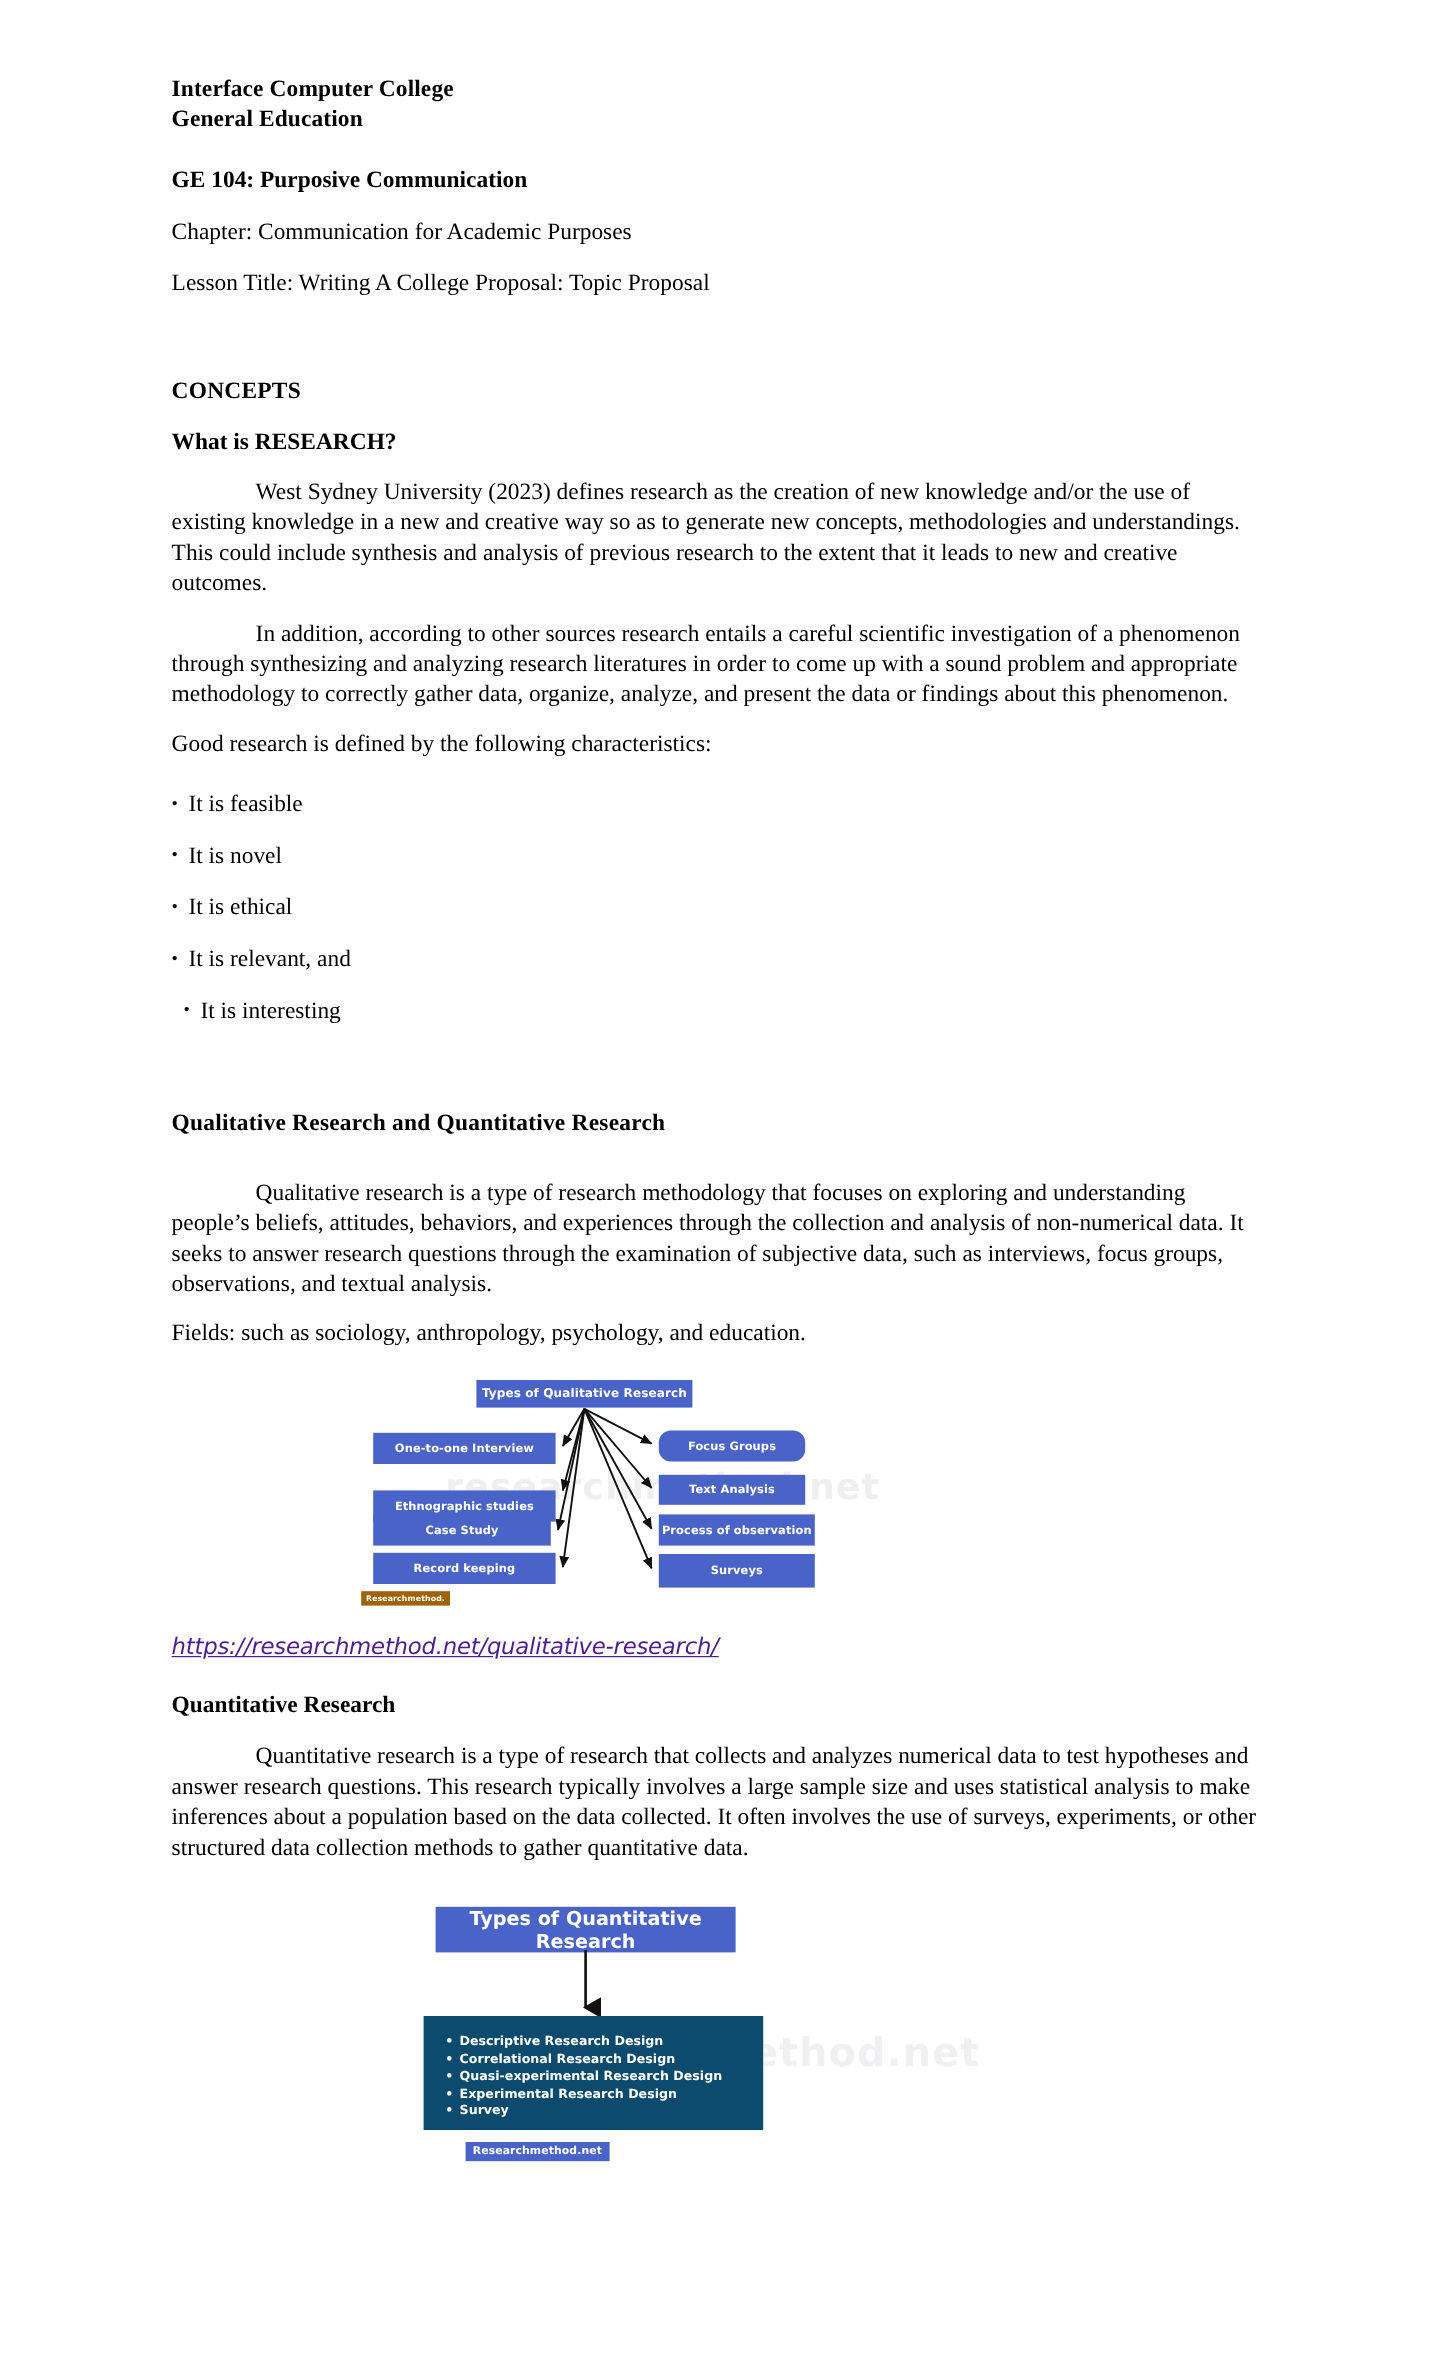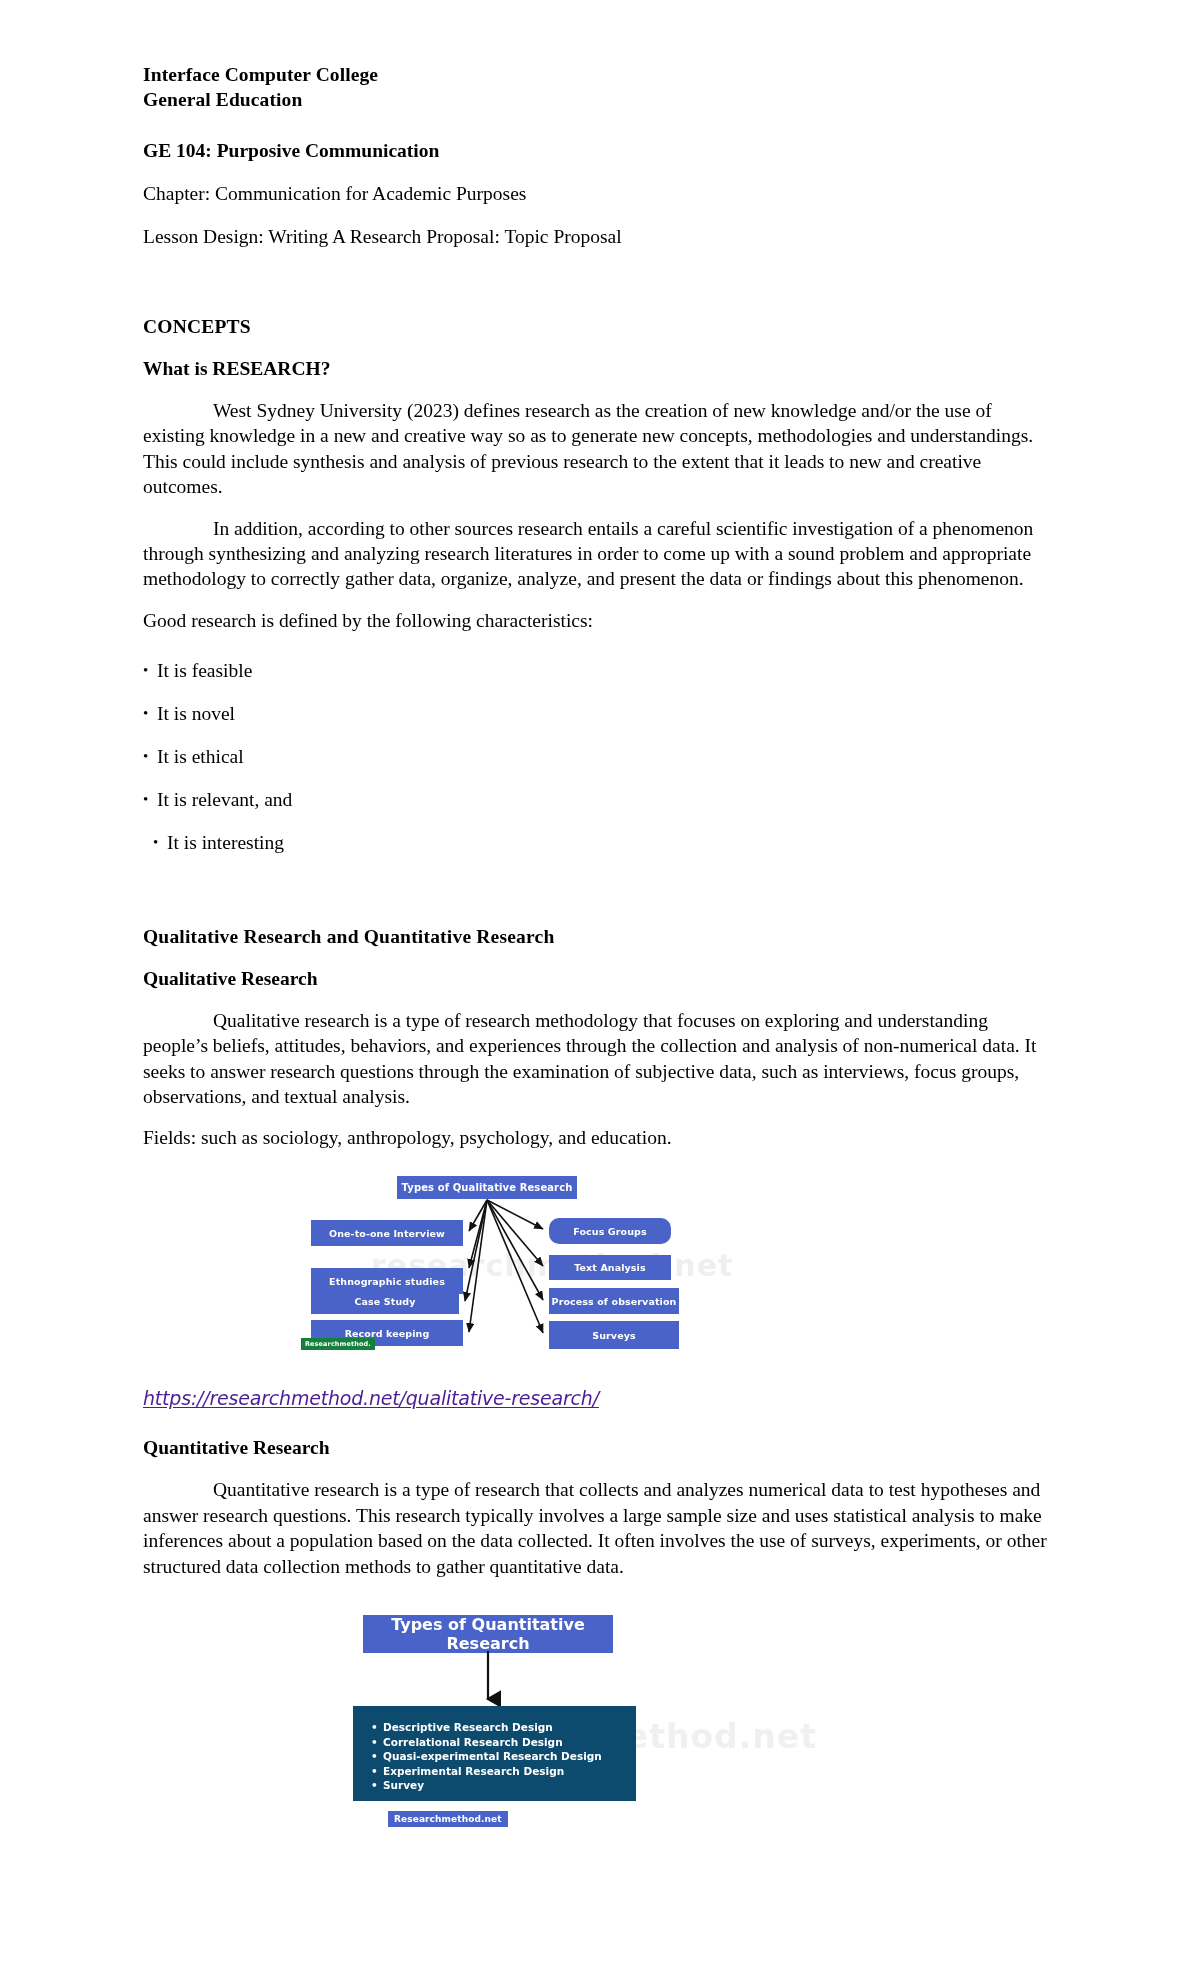--- a/index.html
+++ b/index.html
@@ -161,22 +161,22 @@
   .qbox.l2 { left: 10px;  top: 92px;  width: 152px; height: 26px; }
   .qbox.l3 { left: 10px;  top: 112px; width: 148px; height: 26px; }
   .qbox.l4 { left: 10px;  top: 144px; width: 152px; height: 26px; }
   .qbox.r1 { left: 248px; top: 42px;  width: 122px; height: 26px; border-radius: 10px; }
   .qbox.r2 { left: 248px; top: 79px;  width: 122px; height: 25px; }
   .qbox.r3 { left: 248px; top: 112px; width: 130px; height: 26px; }
   .qbox.r4 { left: 248px; top: 145px; width: 130px; height: 28px; }
   .qual-logo {
     position: absolute;
     left: 0px;
-    top: 162px;
-    background: #15803d;
+    top: 176px;
+    background: #a16207;
     color: #ffffff;
     font-family: "DejaVu Sans", sans-serif;
     font-weight: bold;
     font-size: 6.5px;
     padding: 2px 4px;
     letter-spacing: 0.1px;
   }
   .qual-arrows {
     position: absolute;
     left: 0; top: 0;
@@ -291,21 +291,21 @@
     <div class="blk-gap-md"></div>
 
     <div class="course-title">GE 104: Purposive Communication</div>
 
     <div class="blk-gap-sm"></div>
 
     <div class="meta-line">Chapter: Communication for Academic Purposes</div>
 
     <div class="blk-gap-sm"></div>
 
-    <div class="meta-line">Lesson Design: Writing A Research Proposal: Topic Proposal</div>
+    <div class="meta-line">Lesson Title: Writing A College Proposal: Topic Proposal</div>
 
     <div class="blk-gap-xl"></div>
 
     
     <div class="section-head">CONCEPTS</div>
 
     <div class="blk-gap-sm"></div>
 
     <div class="sub-head">What is RESEARCH?</div>
 
@@ -331,21 +331,20 @@
       <li class="extra-indent">It is interesting</li>
     </ul>
 
     <div class="blk-gap-lg"></div>
 
     
     <div class="section-head">Qualitative Research and Quantitative Research</div>
 
     <div class="blk-gap-sm"></div>
 
-    <div class="sub-head">Qualitative Research</div>
 
     <div class="blk-gap-sm"></div>
 
     <p class="body indent">Qualitative research is a type of research methodology that focuses on exploring and understanding people’s beliefs, attitudes, behaviors, and experiences through the collection and analysis of non-numerical data. It seeks to answer research questions through the examination of subjective data, such as interviews, focus groups, observations, and textual analysis.</p>
 
     <div class="blk-gap-sm"></div>
 
     <div class="plain">Fields: such as sociology, anthropology, psychology, and education.</div>
 
     

